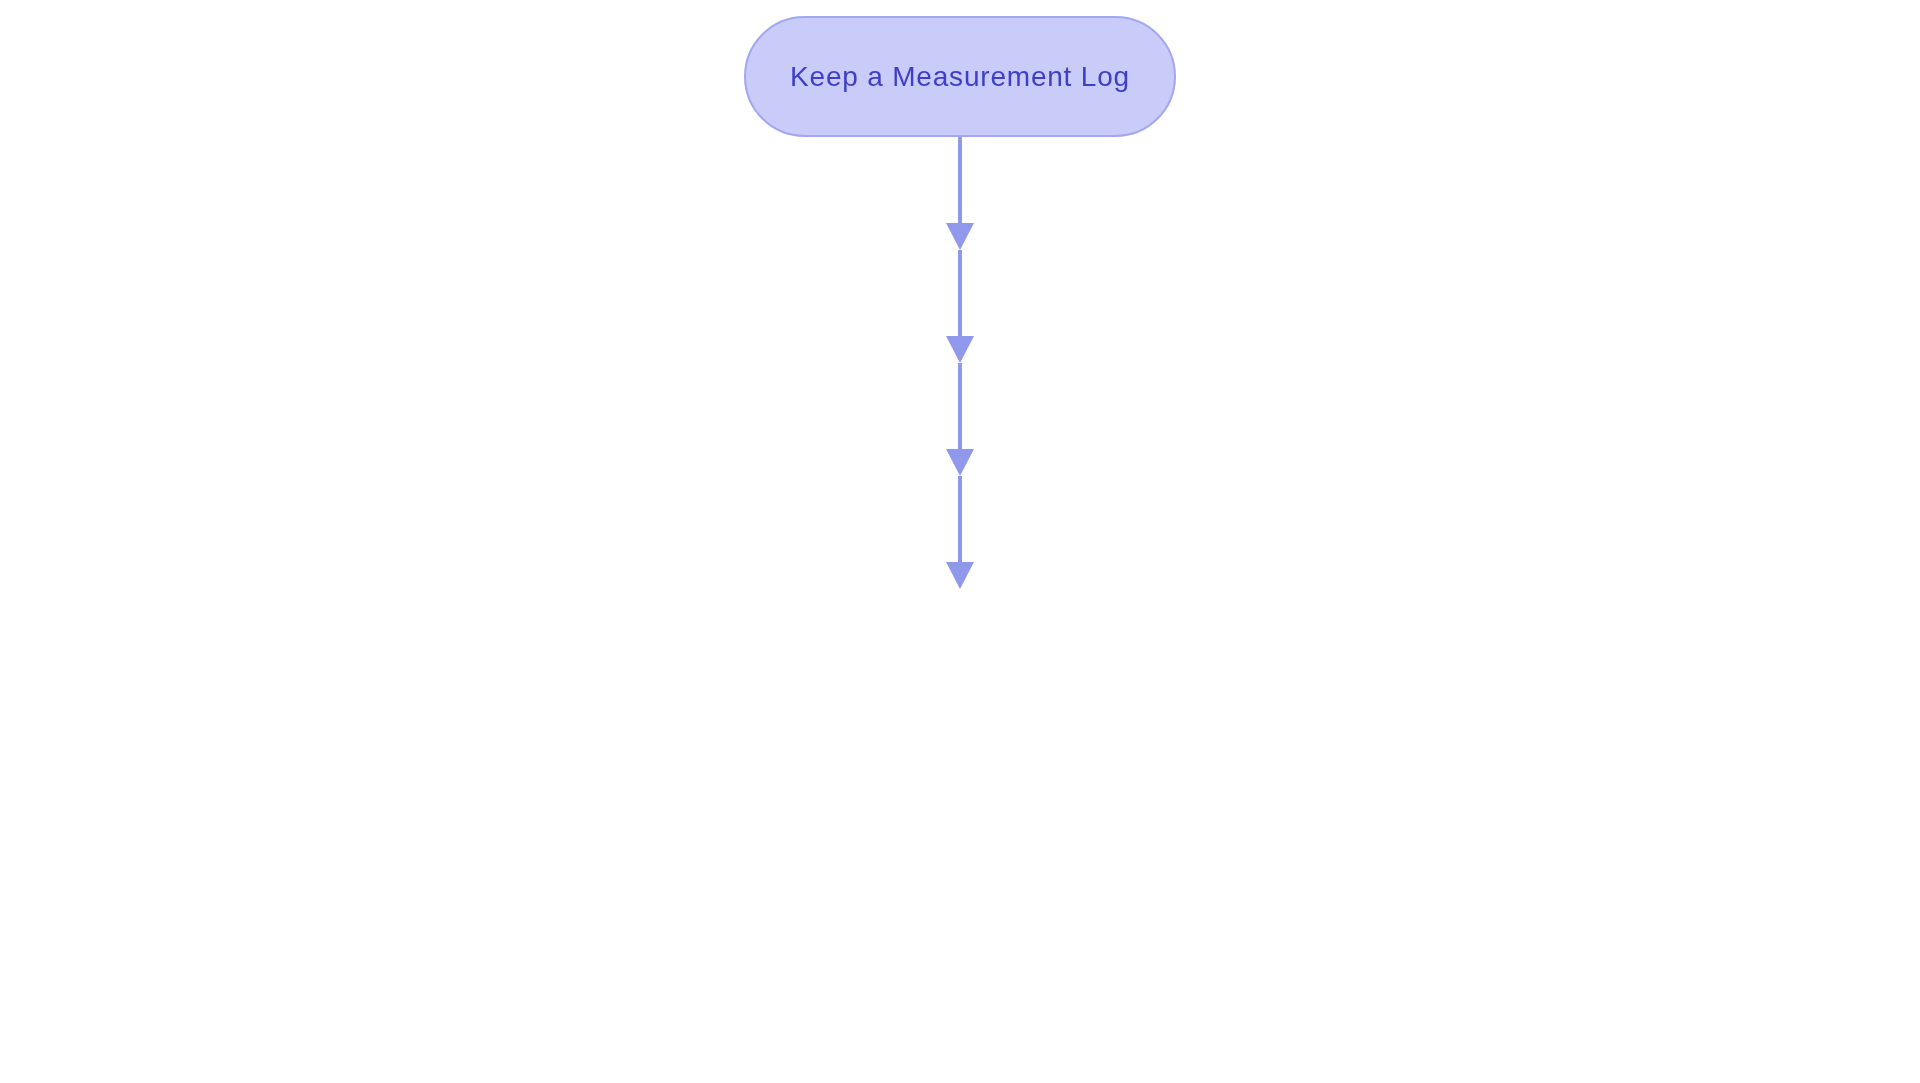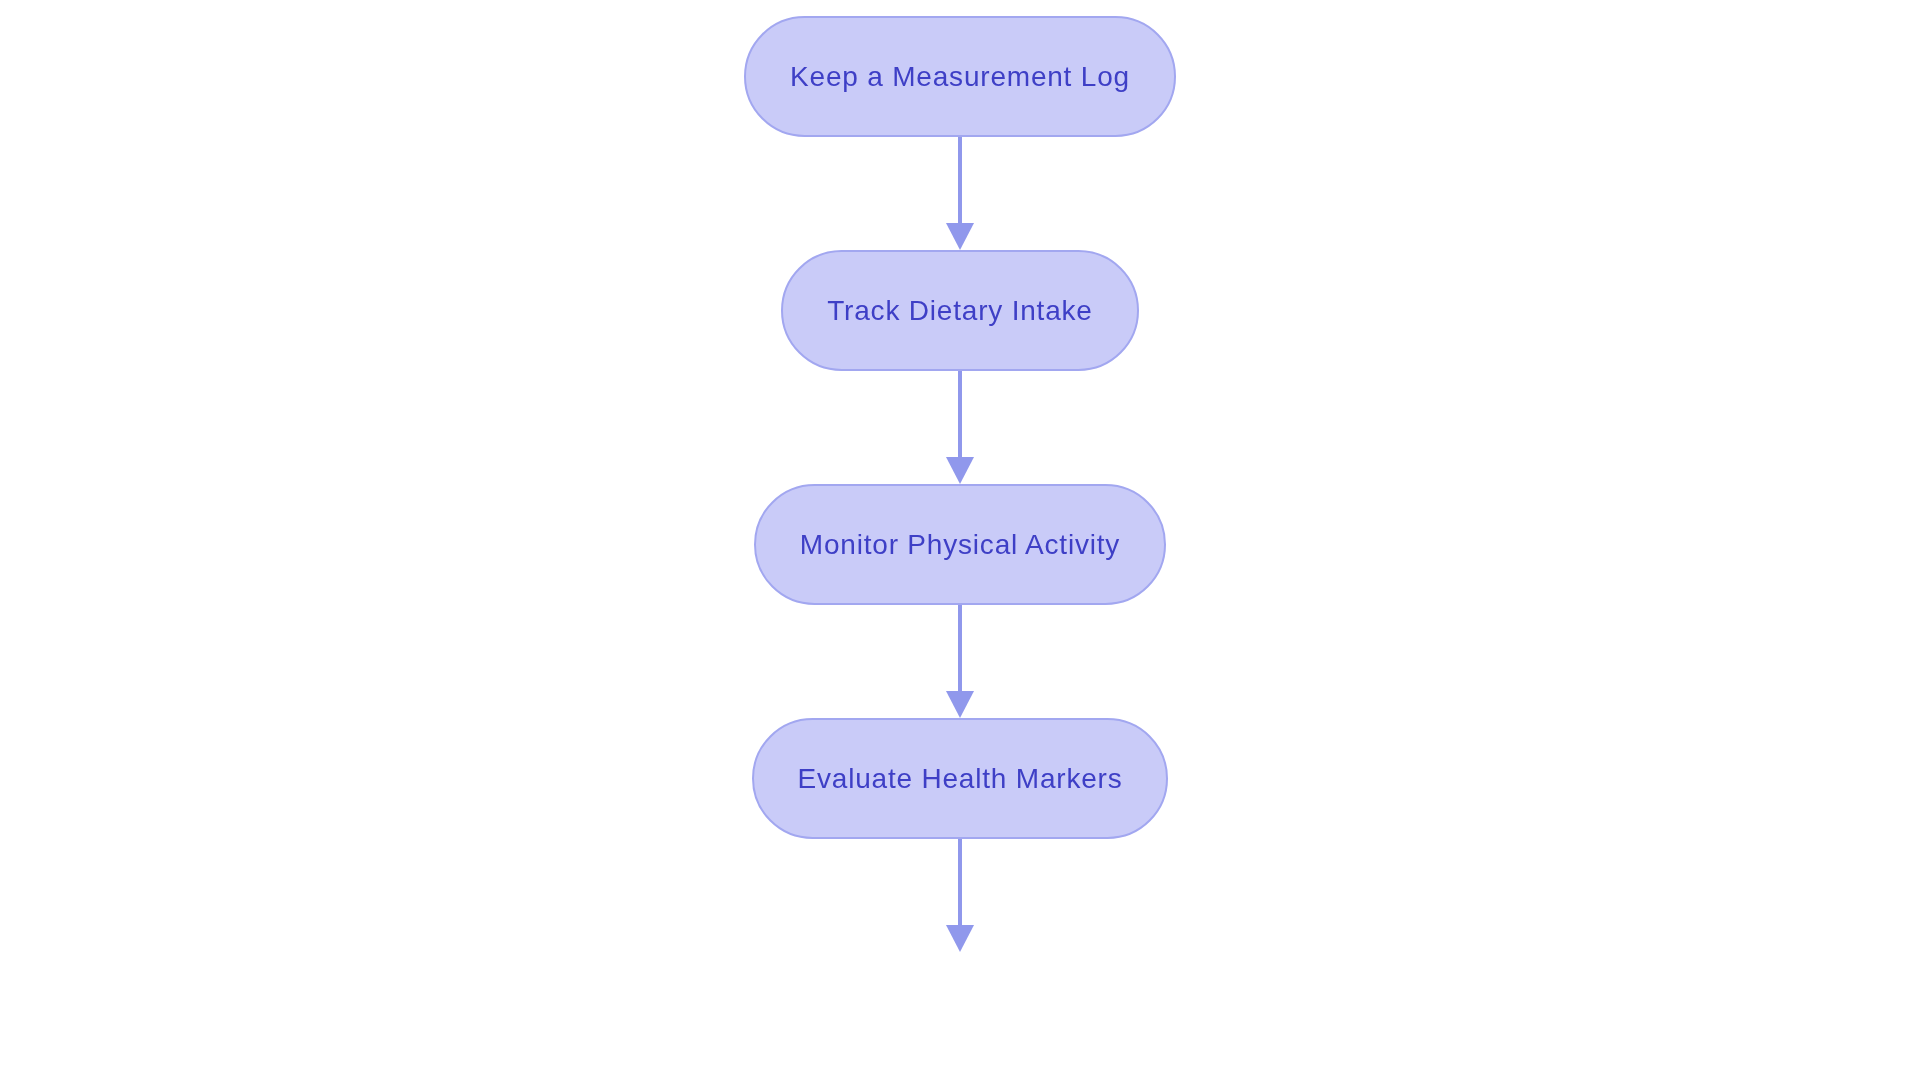--- a/index.html
+++ b/index.html
@@ -64,34 +64,25 @@
 <body style="--bg: #ffffff; --node-fill: #c9cbf8; --node-border: #a2a7f0; --arrow: #9098ec; --text: #3e3fc6;">
 
 <div class="canvas" id="canvas">
     <div class="node">
       <span class="node-label">Keep a Measurement Log</span>
     </div>
     <div class="edge">
       <div class="edge-line"></div>
       <div class="edge-head"></div>
     </div>
-    <div class="node">
-      <span class="node-label">Track Dietary Intake</span>
+    <div class="edge">
+      <div class="edge-line"></div>
+      <div class="edge-head"></div>
     </div>
     <div class="edge">
       <div class="edge-line"></div>
       <div class="edge-head"></div>
-    </div>
-    <div class="node">
-      <span class="node-label">Monitor Physical Activity</span>
-    </div>
-    <div class="edge">
-      <div class="edge-line"></div>
-      <div class="edge-head"></div>
-    </div>
-    <div class="node">
-      <span class="node-label">Evaluate Health Markers</span>
     </div>
     <div class="edge">
       <div class="edge-line"></div>
       <div class="edge-head"></div>
     </div>
   </div>
 
 </body></html>

